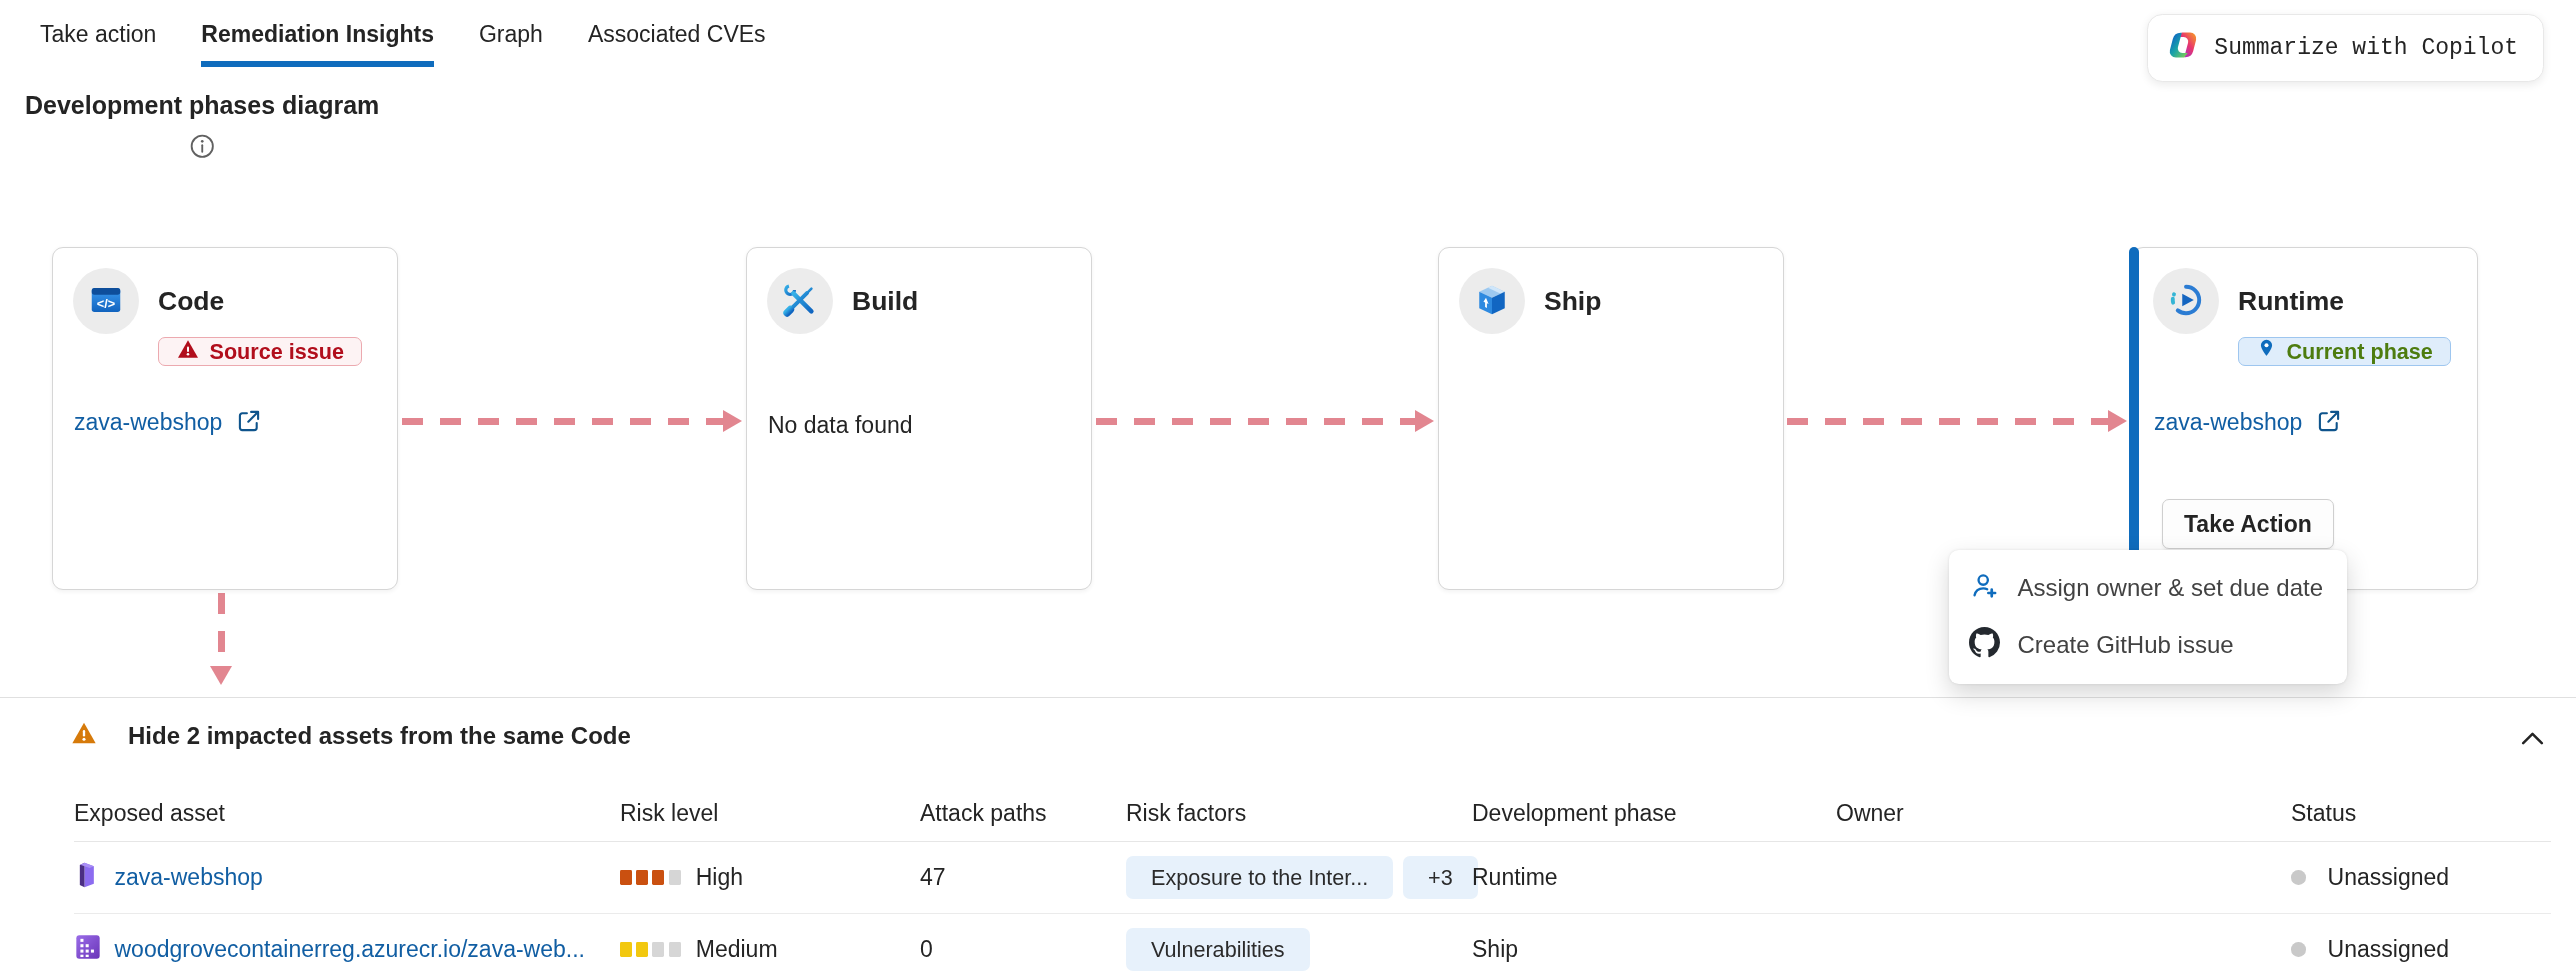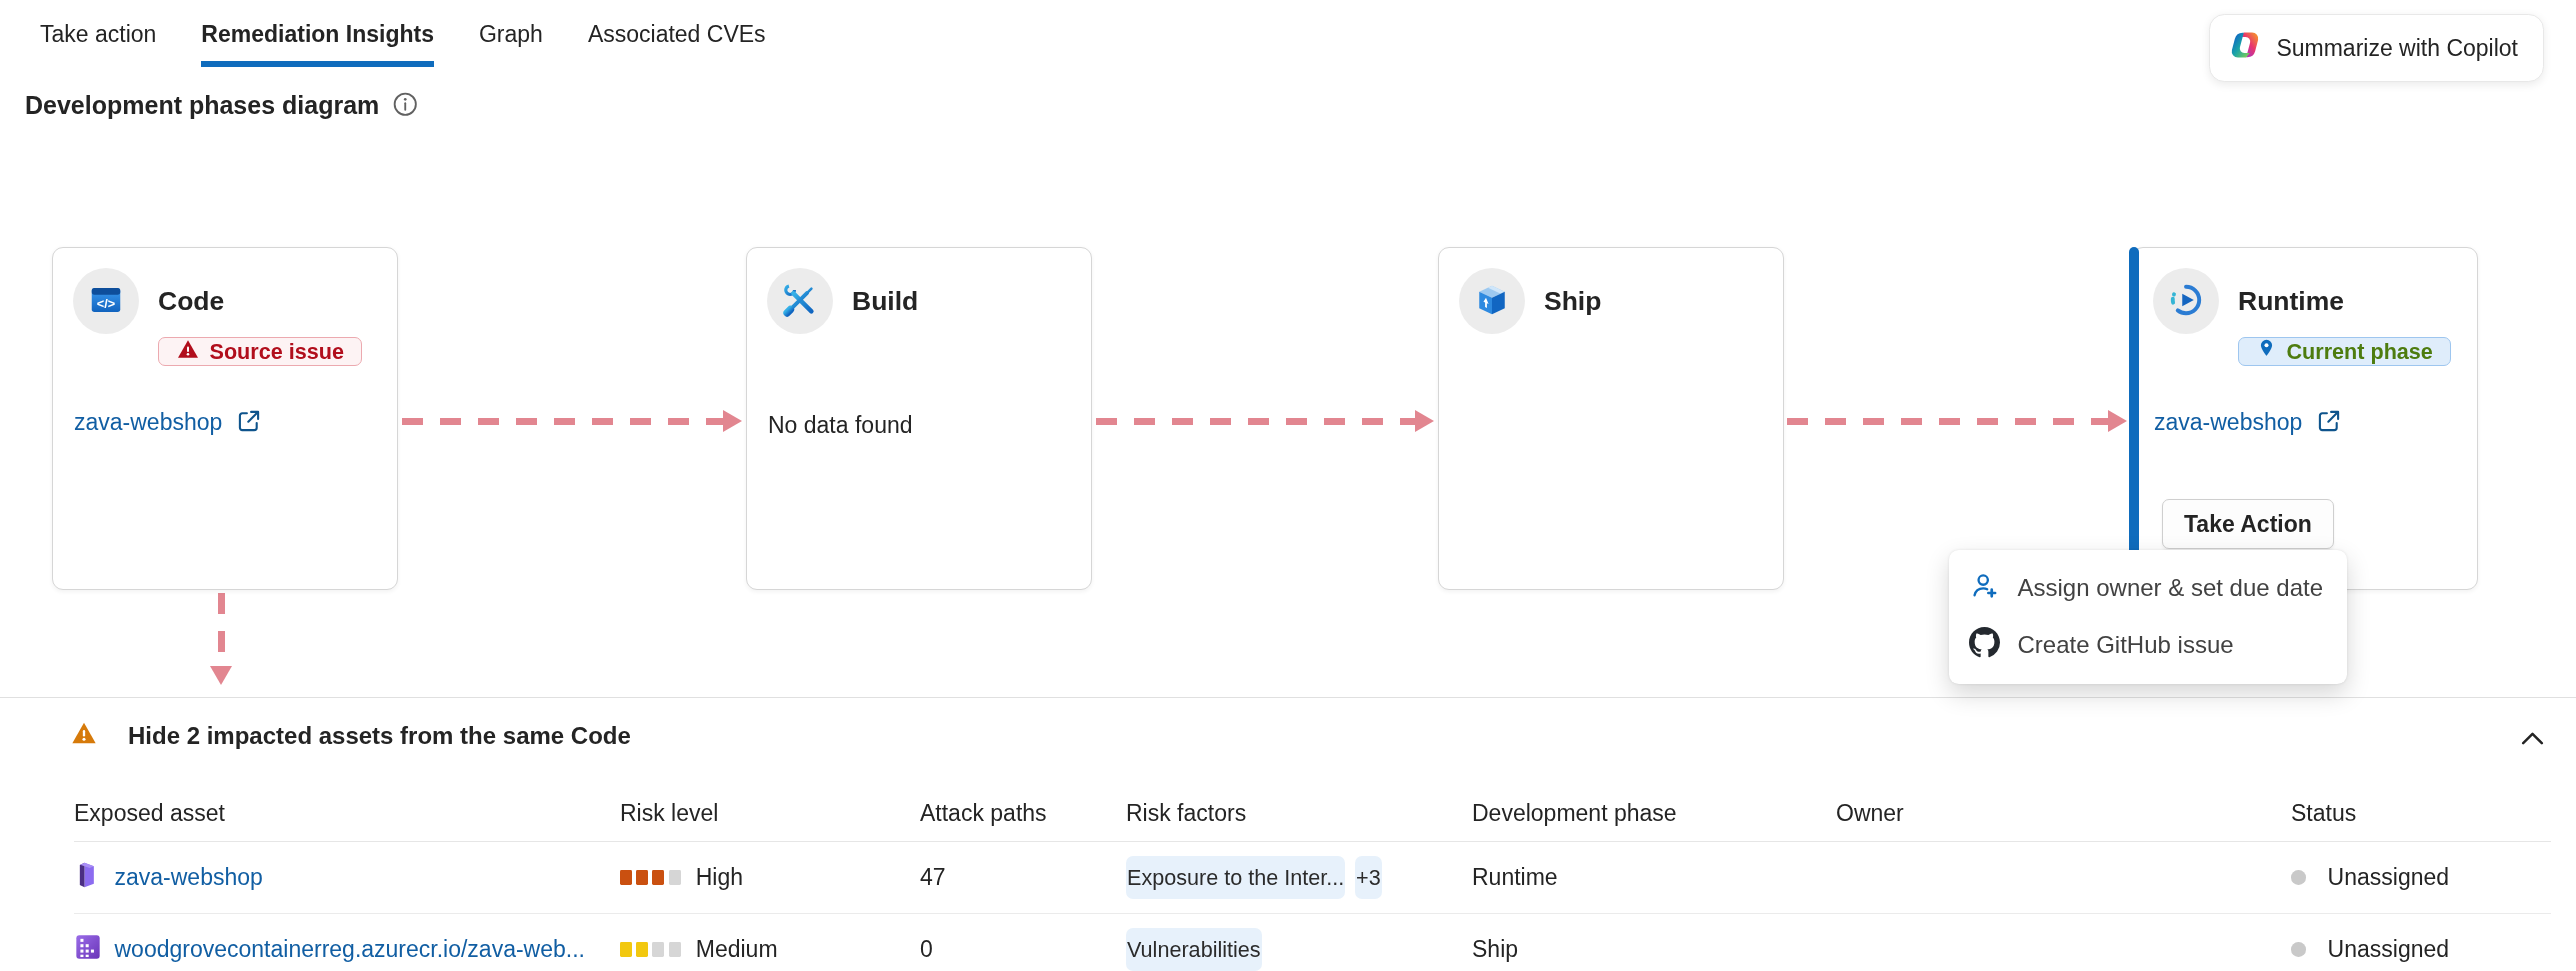--- a/index.html
+++ b/index.html
@@ -23,27 +23,27 @@
     cursor: pointer; white-space: nowrap;
   }
   .tab.active { font-weight: 700; border-bottom-color: #0F6CBD; }
 
   .copilot-btn {
     position: absolute; right: 32px; top: 14px;
     height: 68px; padding: 0 25px 0 19.5px;
     display: flex; align-items: center; gap: 15.3px;
     background: #fff; border: 1.4px solid #E8E8E8; border-radius: 15.3px;
     box-shadow: 0 2.8px 8.4px rgba(0,0,0,.08);
-    font-size: 23px; color: #242424; cursor: pointer;
+    font-size: 23px; color: #242424; cursor: pointer; font-family: Liberation Mono, monospace;
   }
 
   
   .page-title-row {
     position: absolute; left: 25px; top: 91px;
-    display: flex; align-items: flex-start; gap: 13px;
+    display: flex; align-items: center; gap: 13px; flex-direction: column;
   }
   .page-title { font-size: 25px; font-weight: 700; color: #242424; }
 
   
   .card {
     position: absolute; top: 247px; width: 346px; height: 343px;
     background: #fff; border: 1.4px solid #D6D6D6; border-radius: 11px;
     box-shadow: 0 1.4px 4.2px rgba(0,0,0,.05);
   }
   .card.code    { left: 52px; }
@@ -147,21 +147,21 @@
   }
   .risk-cell { display: flex; align-items: center; }
   .sq { width: 12px; height: 15.3px; border-radius: 1.4px; margin-right: 4.2px; }
   .sq.hi  { background: #CA5010; }
   .sq.med { background: #F2C80F; }
   .sq.off { background: #D6D6D6; }
   .risk-label { margin-left: 11px; }
   .pills { display: flex; gap: 9.8px; }
   .pill {
     height: 43px; display: inline-flex; align-items: center;
-    padding: 0 1px; background: #E7F1FB; border-radius: 7px;
+    padding: 0 25px; background: #E7F1FB; border-radius: 7px;
     font-size: 21.6px; color: #2B2B2B; white-space: nowrap;
   }
   .status-cell { display: flex; align-items: center; gap: 22px; }
   .dot { width: 14.6px; height: 14.6px; border-radius: 50%; background: #C9C9C9; }
 </style>
 </head>
 <body>
 
 <nav class="tabs">
   <div class="tab">Take action</div>

